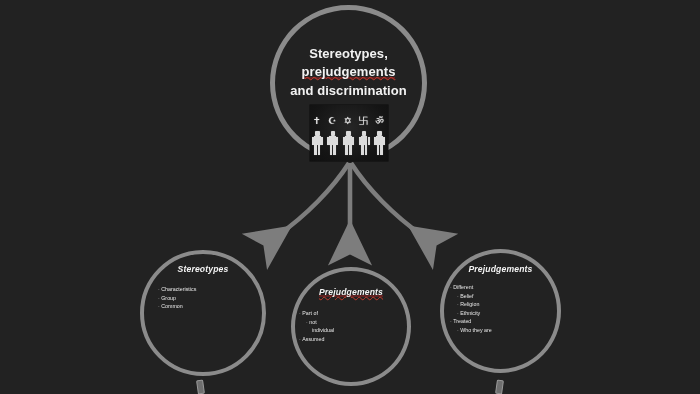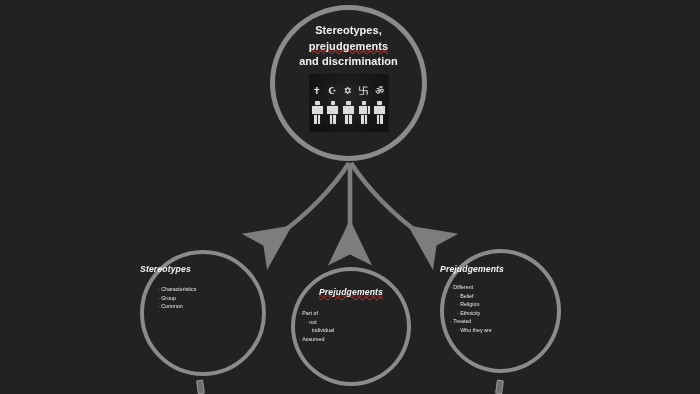--- a/index.html
+++ b/index.html
@@ -31,25 +31,25 @@
   #bubble-ster { left:140px; top:250px; width:126px; height:126px; }
   #bubble-prej { left:291px; top:267px; width:120px; height:119px; }
   #bubble-disc { left:440px; top:249px; width:121px; height:124px; }
 
   
   #main-content {
     position:absolute; left:270px; top:5px; width:157px; height:156px;
     display:flex; flex-direction:column; align-items:center;
   }
   #main-title {
-    margin-top:18px;
+    margin-top:40px;
     width:118px;
     text-align:center;
     color:#f2f2f2;
-    font-size:11px;
+    font-size:13px;
     font-weight:bold;
     line-height:1.42;
     letter-spacing:0.05px;
   }
   #main-title .sp {
     background:linear-gradient(to top, rgba(190,30,30,.42) 1.6px, transparent 1.6px);
     text-decoration:underline;
     text-decoration-color:#c0392b;
     text-decoration-style:wavy;
     text-decoration-thickness:.5px;
@@ -84,20 +84,21 @@
   .person .head  { left:3.2px; top:0;    width:4.6px;  height:4.2px; border-radius:1px; }
   .person .torso { left:2.1px; top:5.1px;width:6.8px;  height:8.4px; }
   .person .armL  { left:0;     top:5.4px;width:2px;    height:8px; }
   .person .armR  { right:0;    top:5.4px;width:2px;    height:8px; }
   .person .legL  { left:2.4px; top:14px; width:2.6px;  height:9.6px; }
   .person .legR  { right:2.4px;top:14px; width:2.6px;  height:9.6px; }
 
   
   .leaf-content { position:absolute; }
   .leaf-title {
+    text-align:center;
     color:#f4f4f4;
     font-style:italic;
     font-weight:bold;
     font-size:8.6px;
     letter-spacing:.15px;
     white-space:nowrap;
   }
   .leaf-title.spell {
     color:#f4f4f4;
     background:linear-gradient(to top, rgba(185,30,30,.40) 1.8px, transparent 1.8px);

